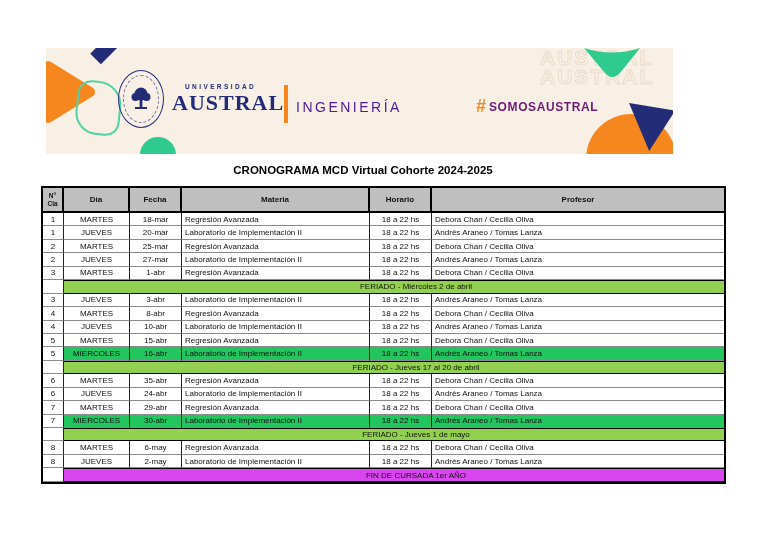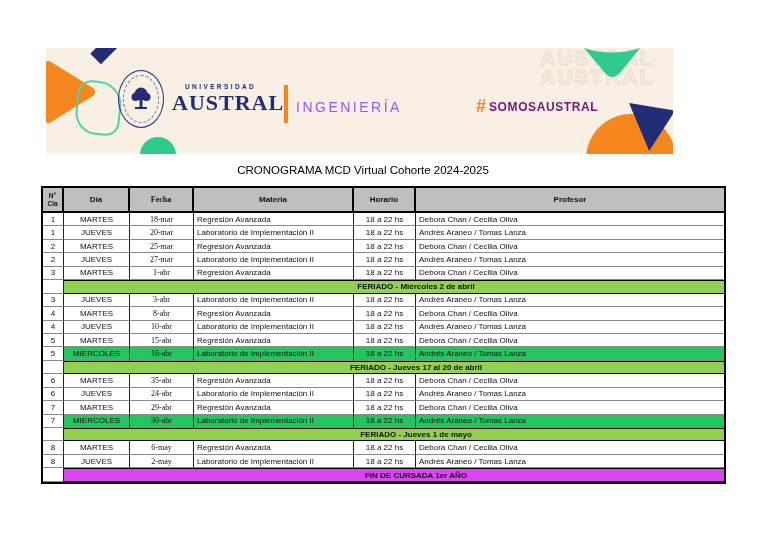--- a/index.html
+++ b/index.html
@@ -16,47 +16,47 @@
   .watermark { left:494px; top:0px; font-weight:bold; font-size:21px; line-height:19px; letter-spacing:2px; color:rgba(0,0,0,0); -webkit-text-stroke:1px #EADCCB; text-align:center; }
   .green-v { left:536px; top:0px; }
   .orange-dome { left:540px; top:66px; width:90px; height:90px; border-radius:50%; background:#F6871F; }
   .navy-tri { left:583px; top:55px; width:48px; height:48px; background:#232C77; clip-path:polygon(0% 0%, 96% 16%, 42% 100%); }
 
   .seal { left:72px; top:22px; width:46px; height:58px; border:1.5px solid #232C77; border-radius:50%; display:flex; align-items:center; justify-content:center; }
   .seal-inner { position:absolute; inset:4px; border:1px dashed #232C77; border-radius:50%; opacity:.65; }
   .universidad { left:139px; top:35px; font-size:6.5px; font-weight:bold; letter-spacing:2.4px; color:#232C77; }
   .austral-word { left:126px; top:42px; font-family:"Liberation Serif",serif; font-size:22px; font-weight:bold; letter-spacing:1px; color:#232C77; }
   .logo-divider { left:238px; top:37px; width:4px; height:38px; background:#F6871F; }
-  .faculty { left:250px; top:51px; font-size:14px; letter-spacing:2.5px; color:#8b5cf6; }
+  .faculty { left:250px; top:51px; font-size:14px; letter-spacing:2.5px; color:#4c1d95; }
 
   .hashtag { left:430px; top:48px; display:flex; align-items:center; gap:3px; }
   .hash-symbol { font-size:18px; font-weight:bold; color:#F6871F; }
   .hash-text { font-size:12px; font-weight:bold; letter-spacing:0.6px; color:#701a75; }
 
   
-  .doc-title { position:absolute; left:0; top:164px; width:726px; text-align:center; font-size:11.5px; font-weight:normal; color:#000; }
+  .doc-title { position:absolute; left:0; top:164px; width:726px; text-align:center; font-size:11.5px; font-weight:bold; color:#000; }
 
   
   .sched { position:absolute; left:41px; top:186px; width:685px; border:2px solid #000; background:#fff; }
   .thead { display:flex; height:25px; background:#BFBFBF; border-bottom:2px solid #000; }
   .th { display:flex; align-items:center; justify-content:center; font-size:8px; font-weight:bold; border-right:2px solid #000; text-align:center; }
   .th.c0 { flex-direction:column; font-size:6.5px; line-height:1.15; }
   .th:last-child { border-right:none; }
 
   .tr { display:flex; height:13.45px; }
   .td { display:flex; align-items:center; font-size:8px; border-right:1px solid #222; border-bottom:1px solid #8a8a8a; overflow:hidden; white-space:nowrap; background:#fff; }
   .cc { justify-content:center; }
   .cl { justify-content:flex-start; padding-left:3px; }
   .c0 { width:21px; }
   .c1 { width:66px; }
-  .c2 { width:64px;font-family:Liberation Serif, serif; }
-  .c3 { width:160px; }
+  .c2 { width:52px; }
+  .c3 { width:188px; }
   .c4 { width:62px; }
   .c5 { flex:1; border-right:none !important;text-align:right; }
-  .merged { flex:1; justify-content:center; font-weight:bold; border-right:none !important;padding-left:44px; }
+  .merged { flex:1; justify-content:center; font-weight:normal; border-right:none !important;padding-left:44px; }
   .tr.holiday .merged { background:#92D050; border-top:1.5px solid #000; border-bottom:1.5px solid #000; }
   .tr.end .merged { background:#d946ef; border-top:1.5px solid #000; border-bottom:1px solid #000; }
   .tr.hl .td { background:#22c55e; }
   .tr.hl .td.c0 { background:#fff; }
 </style>
 </head>
 <body>
 
 <div class="page">
 

